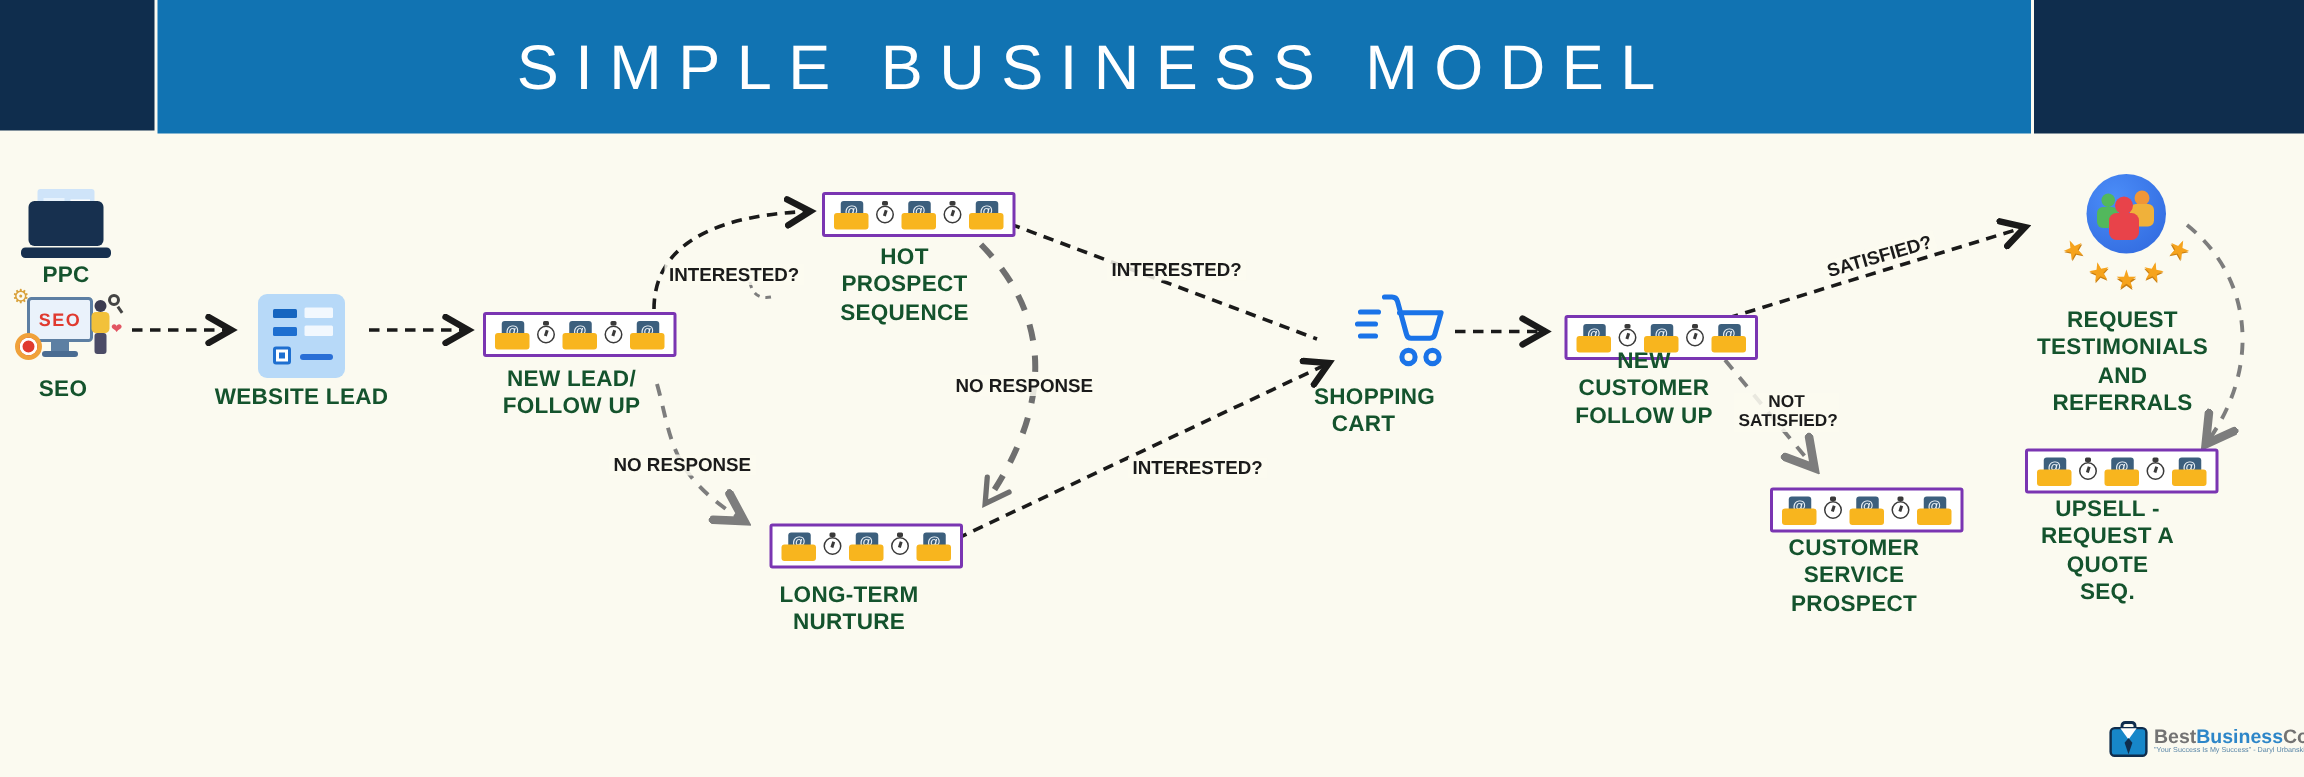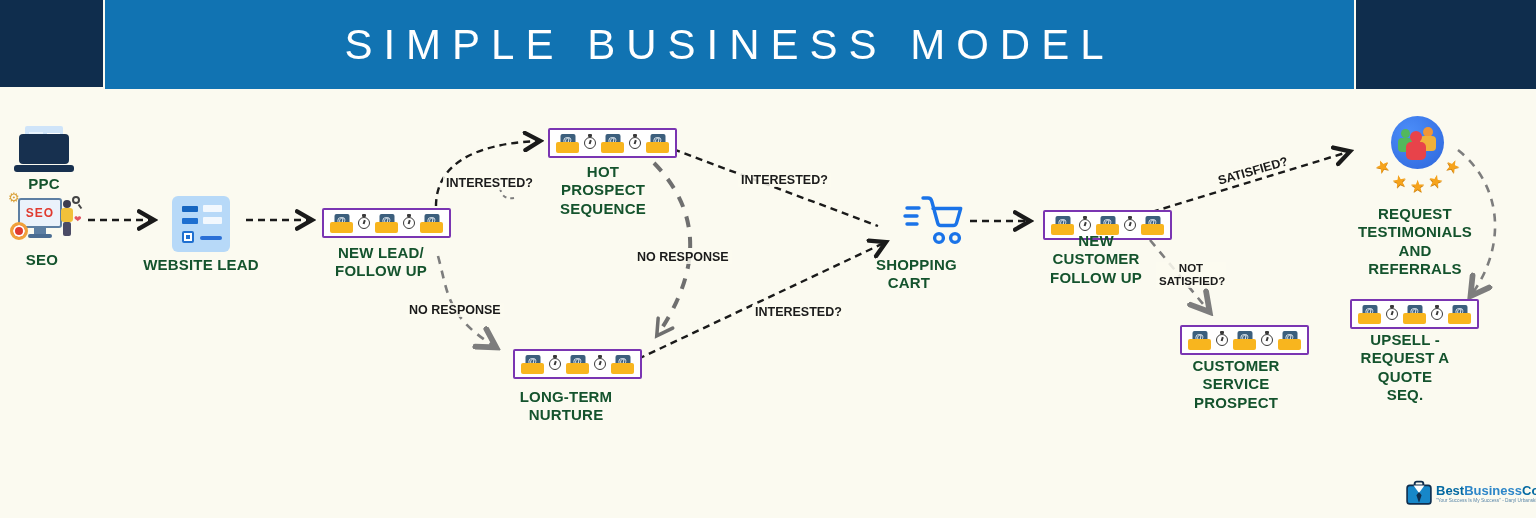--- a/index.html
+++ b/index.html
@@ -102,21 +102,21 @@
   .star { position:absolute; color:#F6A31C; font-size:17px; text-shadow:0 1px 0 #C97F12; }
   .star.s0 { left:-2px; top:40px; transform:rotate(-24deg); }
   .star.s1 { left:15px; top:55px; transform:rotate(-12deg); }
   .star.s2 { left:33px; top:60px; }
   .star.s3 { left:51px; top:55px; transform:rotate(12deg); }
   .star.s4 { left:68px; top:40px; transform:rotate(24deg); }
 
   
   .logo { position:absolute; left:1406px; top:480px; display:flex; align-items:center; gap:4px; }
   .logo-brand { font-size:13px; font-weight:800; line-height:13px; white-space:nowrap; }
-  .lb-dark { color:#0369a1;margin-top:48px; }
+  .lb-dark { color:#737373;margin-top:48px; }
   .lb-blue { color:#2D86C8; font-weight:600;margin-top:24px; }
   .logo-tag { font-size:4.8px; color:#5B87A8; margin-top:1px; white-space:nowrap; }
 
   .edges { position:absolute; left:0; top:0; pointer-events:none; }
 </style>
 </head>
 <body>
 
 <div class="hdr-block hdr-left"></div>
 <div class="hdr-mid">

